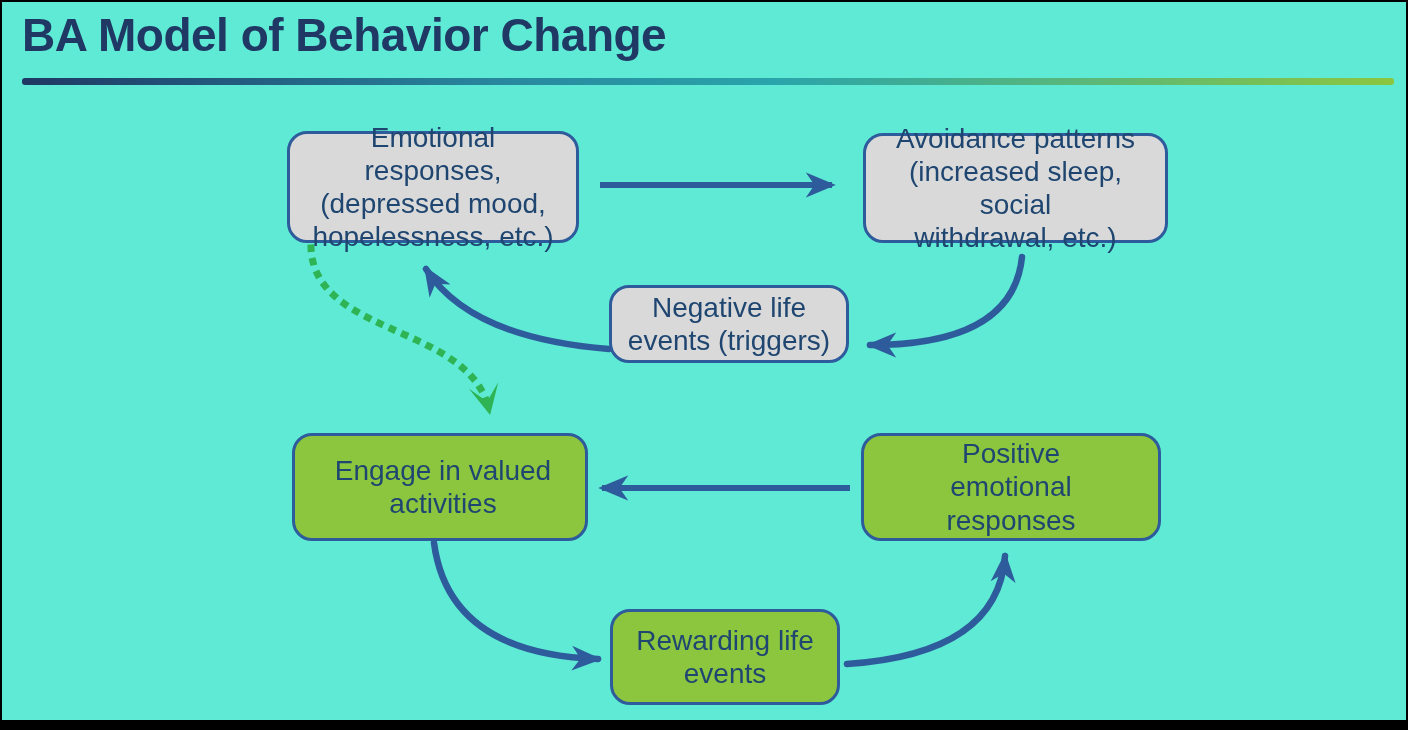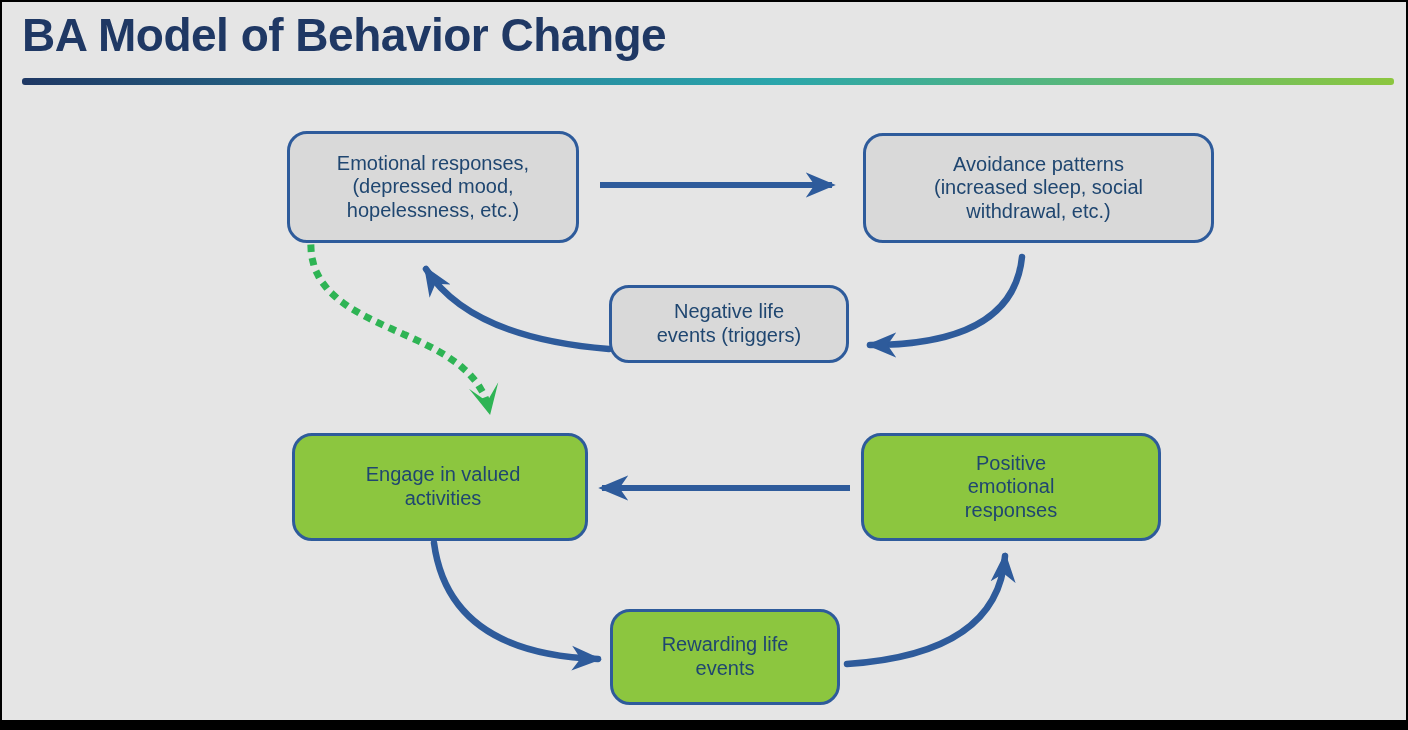--- a/index.html
+++ b/index.html
@@ -1,21 +1,21 @@
 <!DOCTYPE html>
 <html><head>
 <meta charset="utf-8">
 <style>
   html, body { margin: 0; padding: 0; background: #ffffff; }
   .stage {
     position: relative;
     width: 1408px;
     height: 730px;
     box-sizing: border-box;
-    background: #e5e5e5;
+    background: #5eead4;
     border: 2px solid #000000;
     border-bottom: 10px solid #000000;
     overflow: hidden;
     font-family: "Liberation Sans", sans-serif;
   }
   .slide-title {
     position: absolute;
     left: 20px;
     top: 6px;
     margin: 0;
@@ -43,30 +43,30 @@
   }
   .node {
     position: absolute;
     box-sizing: border-box;
     border: 3px solid #2E5B9B;
     border-radius: 20px;
     display: flex;
     align-items: center;
     justify-content: center;
     text-align: center;
-    font-size: 20px;
+    font-size: 28px;
     line-height: 1.18;
     color: #1F4670;
     white-space: pre-line;
     padding: 6px 10px;
   }
   .node.gray  { background: #D9D9D9; }
   .node.green { background: #8CC63F; }
   .n-emotional { left: 285px; top: 129px; width: 292px; height: 112px; }
-  .n-avoidance { left: 861px; top: 131px; width: 351px; height: 110px; }
+  .n-avoidance { left: 861px; top: 131px; width: 305px; height: 110px; }
   .n-negative  { left: 607px; top: 283px; width: 240px; height: 78px; }
   .n-engage    { left: 290px; top: 431px; width: 296px; height: 108px; padding-left: 16px; }
   .n-positive  { left: 859px; top: 431px; width: 300px; height: 108px; }
   .n-rewarding { left: 608px; top: 607px; width: 230px; height:  96px; }
 </style>
 </head>
 <body>
 
 <div class="stage">
 

